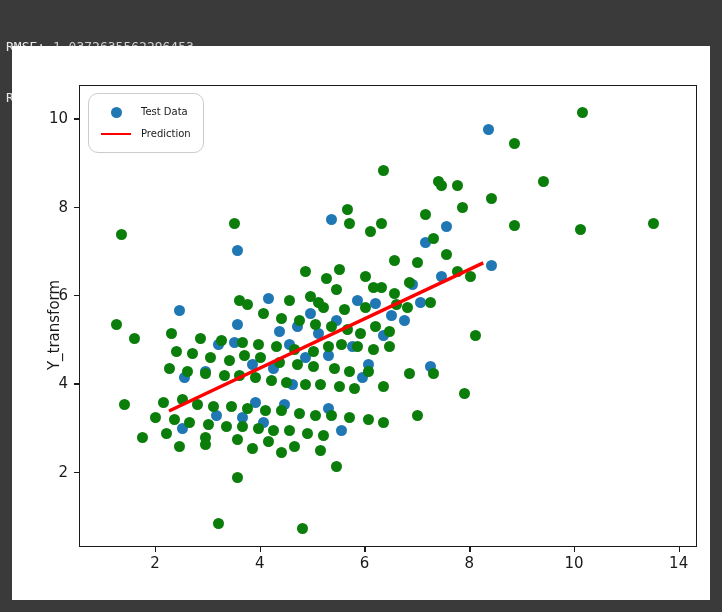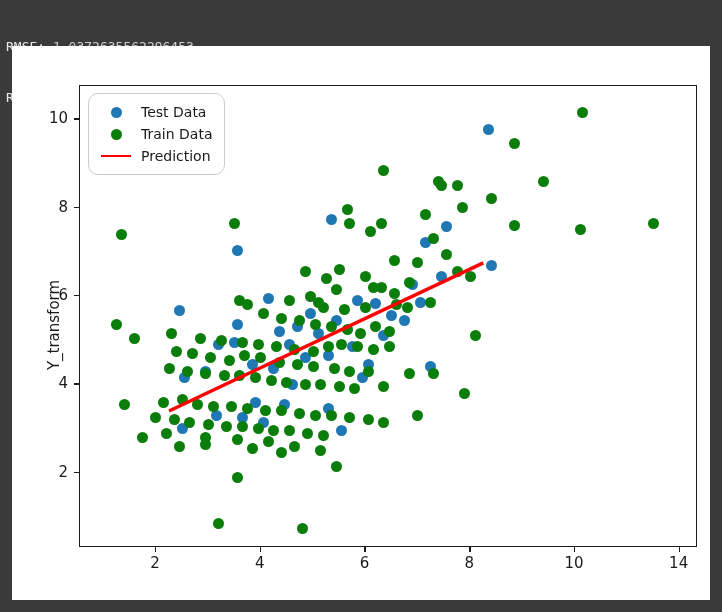--- a/index.html
+++ b/index.html
@@ -141,21 +141,21 @@
 
   
   #legend {
     position: absolute;
     left: 8px;
     top: 7px;
     background: #ffffff;
     border: 1px solid #cccccc;
     border-radius: 10px;
     padding: 7px 12px 7px 8px;
-    font-size: 14px;
+    font-size: 10px;
     color: #1a1a1a;
     line-height: 1;
   }
   .legend-row {
     display: flex;
     align-items: center;
     height: 22px;
   }
   .legend-key {
     width: 38px;
@@ -412,26 +412,20 @@
 
       <div id="legend">
         <div class="legend-row">
           <span class="legend-key">
               <span class="key-dot blue"></span>
             </span>
           <span class="legend-label">Test Data</span>
         </div>
         <div class="legend-row">
           <span class="legend-key">
-              <span class="key-dot green"></span>
-            </span>
-          <span class="legend-label">Train Data</span>
-        </div>
-        <div class="legend-row">
-          <span class="legend-key">
               <span class="key-line"></span>
             </span>
           <span class="legend-label">Prediction</span>
         </div>
       </div>
     </div>
 
   </div>
 </div>
 

